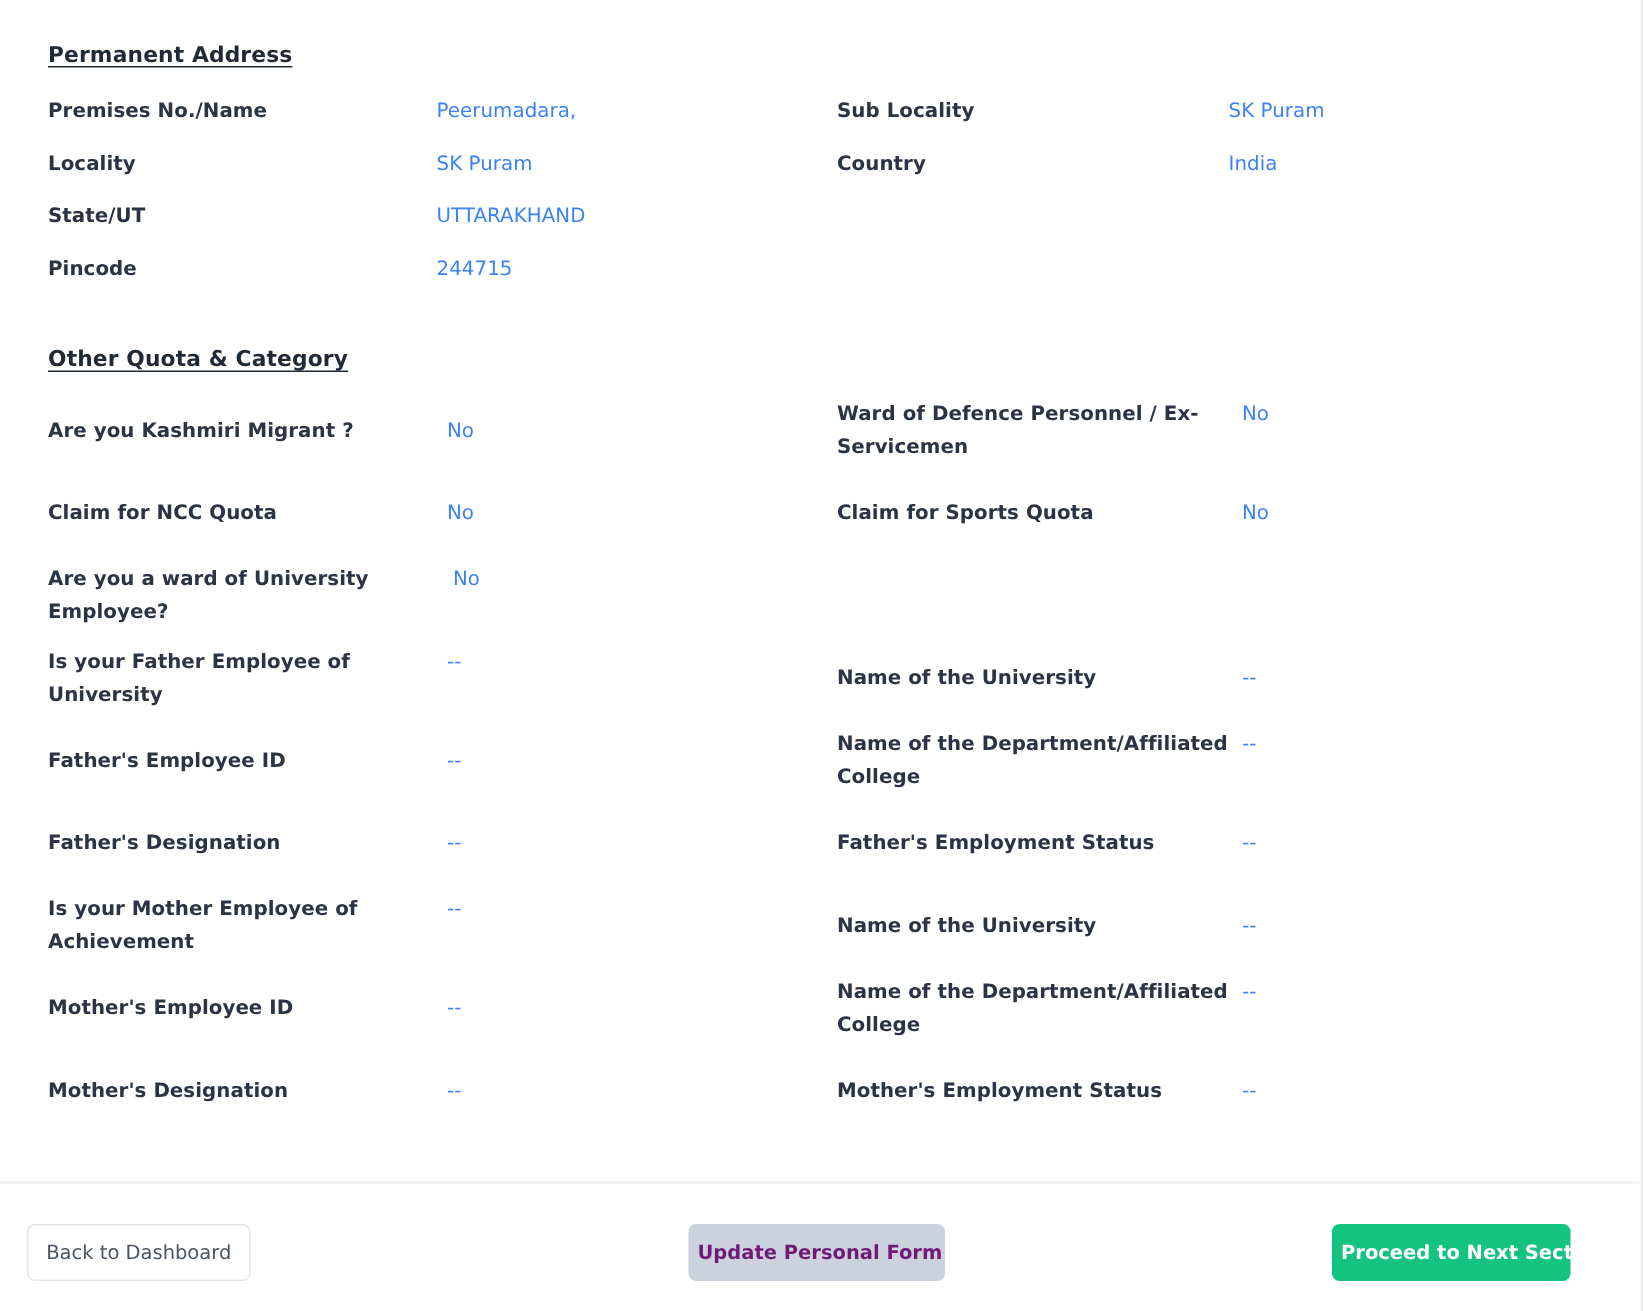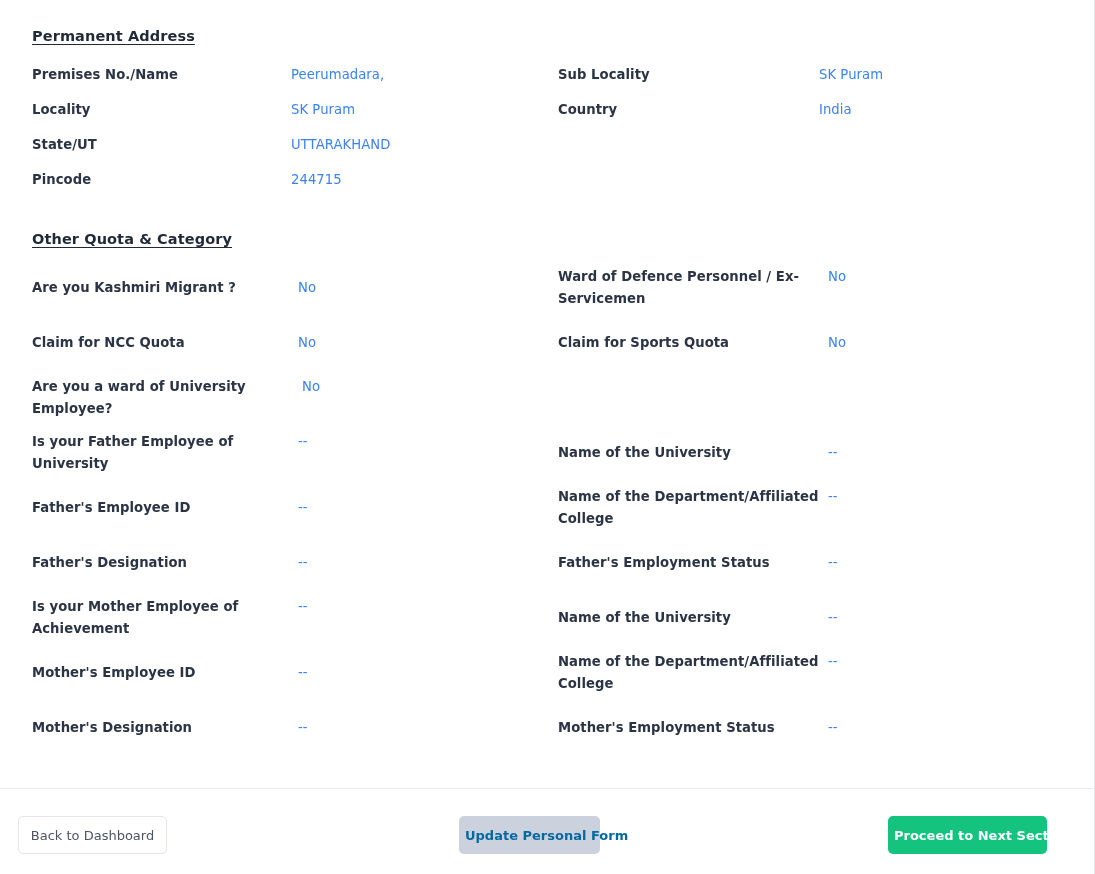--- a/index.html
+++ b/index.html
@@ -119,25 +119,25 @@
     height: 38px;
     background: #ffffff;
     border: 1px solid #e3e5ea;
     border-radius: 5px;
     color: #4b5563;
   }
   .btn-update {
     position: absolute;
     left: 459px;
     top: 27px;
-    width: 141px;
+    width: 171px;
     height: 38px;
     background: #ccd2dd;
     border-radius: 5px;
-    color: #0369a1;
+    color: #701a75;
     font-weight: bold;
   }
   .btn-proceed {
     position: absolute;
     left: 888px;
     top: 27px;
     width: 159px;
     height: 38px;
     background: #14c37d;
     border-radius: 5px;

